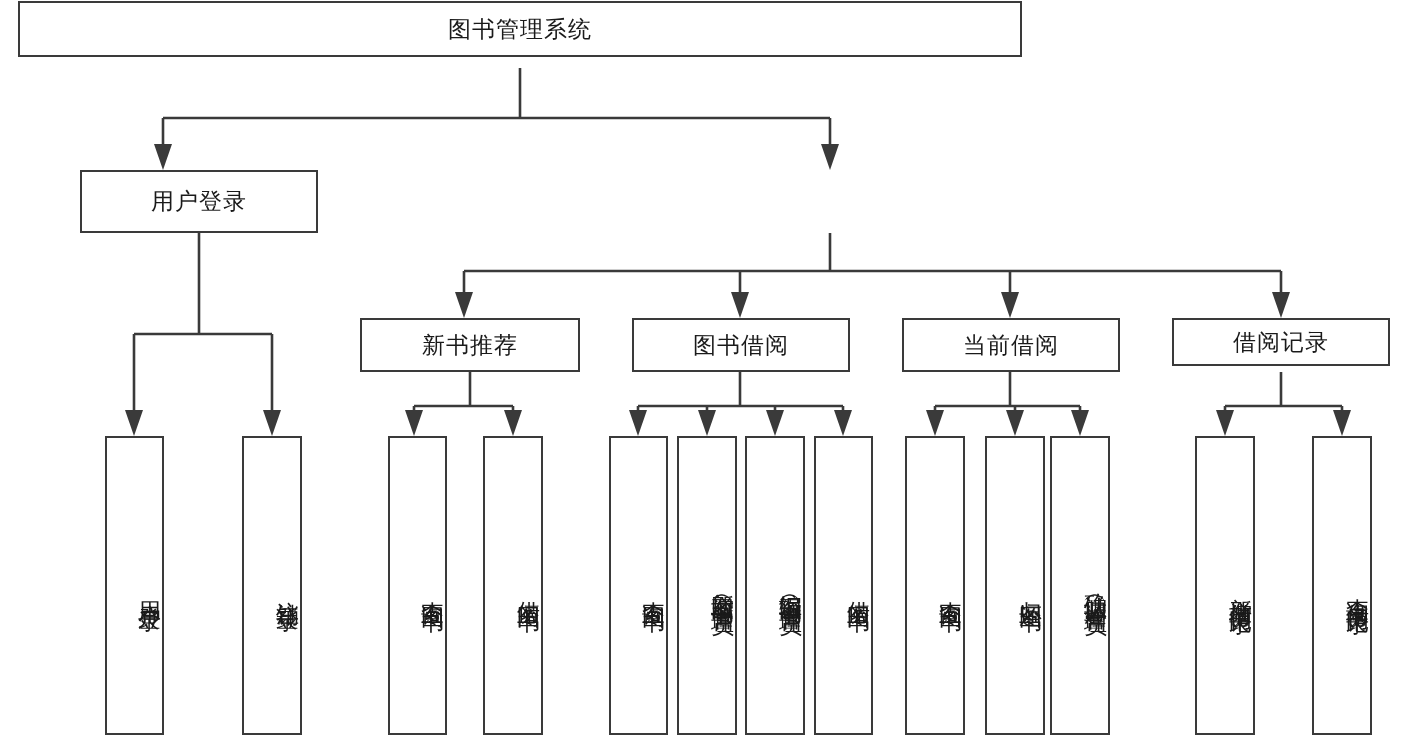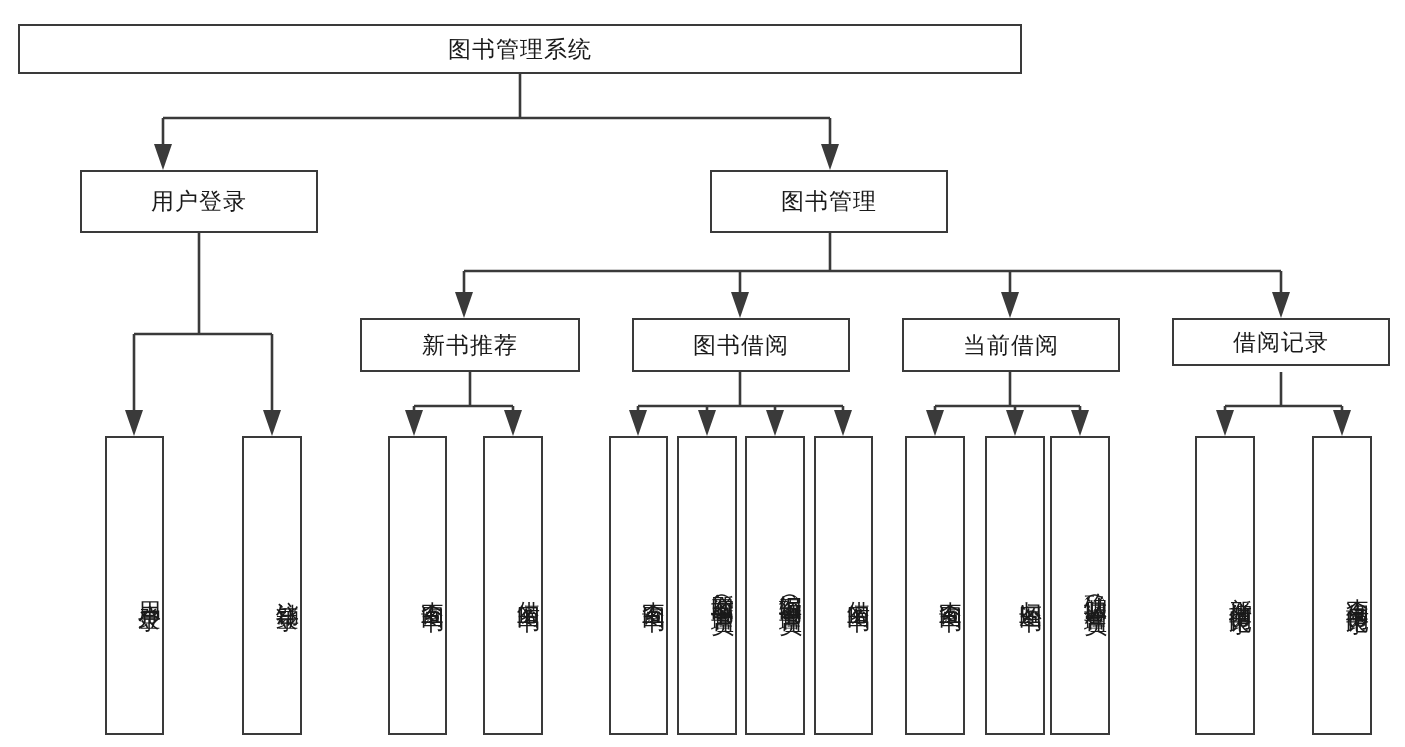--- a/index.html
+++ b/index.html
@@ -108,29 +108,26 @@
     <polygon points="1080,436 1071,410 1089,410"></polygon>
 
     <line x1="1281" y1="372" x2="1281" y2="406"></line>
     <line x1="1225" y1="406" x2="1342" y2="406"></line>
     <line x1="1225" y1="406" x2="1225" y2="414"></line>
     <polygon points="1225,436 1216,410 1234,410"></polygon>
     <line x1="1342" y1="406" x2="1342" y2="414"></line>
     <polygon points="1342,436 1333,410 1351,410"></polygon>
   </svg>
 
-  <div class="node h" style="left:18px;top:24px;width:1004px;height:50px;">
+  <div class="node h" style="left:18px;top:1px;width:1004px;height:56px;">
     <span class="lbl">图书管理系统</span>
   </div>
 
   <div class="node h" style="left:80px;top:170px;width:238px;height:63px;">
     <span class="lbl">用户登录</span>
-  </div>
-  <div class="node h" style="left:710px;top:170px;width:238px;height:63px;">
-    <span class="lbl">图书管理</span>
   </div>
 
   <div class="node h" style="left:360px;top:318px;width:220px;height:54px;">
     <span class="lbl">新书推荐</span>
   </div>
   <div class="node h" style="left:902px;top:318px;width:218px;height:54px;">
     <span class="lbl">当前借阅</span>
   </div>
   <div class="node h" style="left:632px;top:318px;width:218px;height:54px;">
     <span class="lbl">图书借阅</span>

